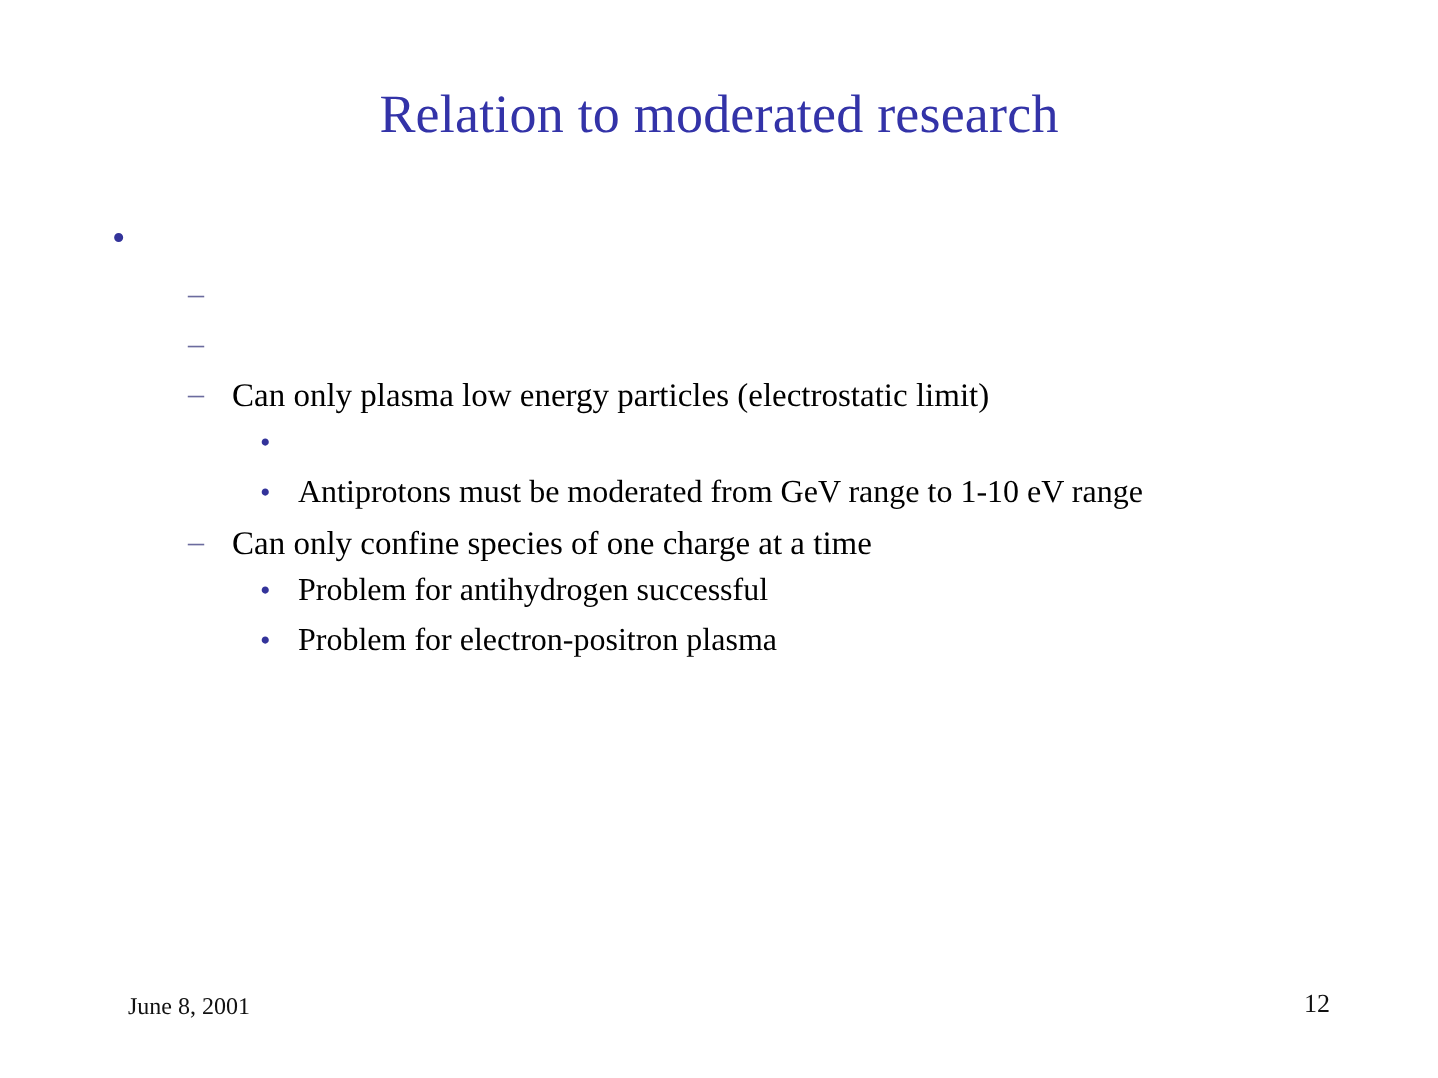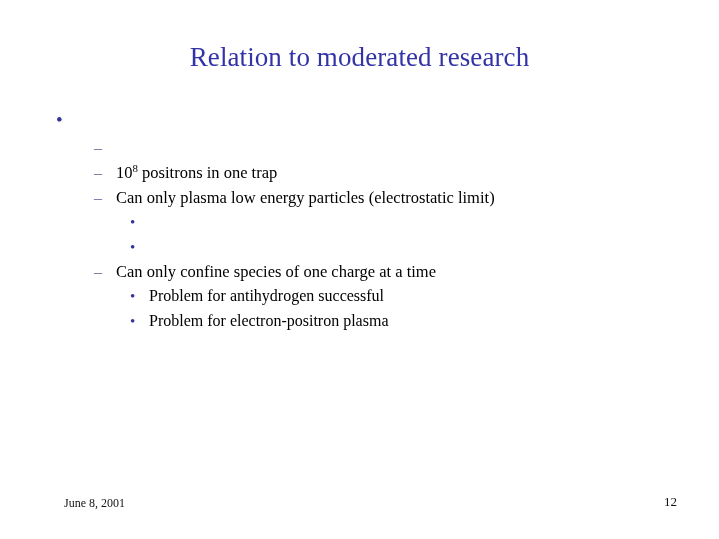--- a/index.html
+++ b/index.html
@@ -119,21 +119,21 @@
     position: absolute;
     left: 64px;
     top: 496px;
     font-size: 12px;
     line-height: 15px;
     color: #111111;
   }
 
   .footer-page {
     position: absolute;
-    right: 42px;
+    right: 54px;
     top: 494px;
     font-size: 13px;
     line-height: 15px;
     color: #111111;
   }
 </style>
 </head>
 <body>
 
 <div class="slide">
@@ -145,34 +145,34 @@
     <div class="bullet-row lvl1">
       <span class="marker">•</span>
     </div>
 
     <div class="bullet-row lvl2">
       <span class="marker">–</span>
     </div>
 
     <div class="bullet-row lvl2">
       <span class="marker">–</span>
-      <span class="btext"><span>10</span><span class="sup">8</span><span> positrons in one trap</span></span>
     </div>
 
     <div class="bullet-row lvl2">
       <span class="marker">–</span>
       <span class="btext">Can only plasma low energy particles (electrostatic limit)</span>
     </div>
 
     <div class="bullet-row lvl3">
       <span class="marker">•</span>
     </div>
 
     <div class="bullet-row lvl3">
       <span class="marker">•</span>
+      <span class="btext">Antiprotons must be moderated from GeV range to 1-10 eV range</span>
     </div>
 
     <div class="bullet-row lvl2">
       <span class="marker">–</span>
       <span class="btext">Can only confine species of one charge at a time</span>
     </div>
 
     <div class="bullet-row lvl3">
       <span class="marker">•</span>
       <span class="btext">Problem for antihydrogen successful</span>

